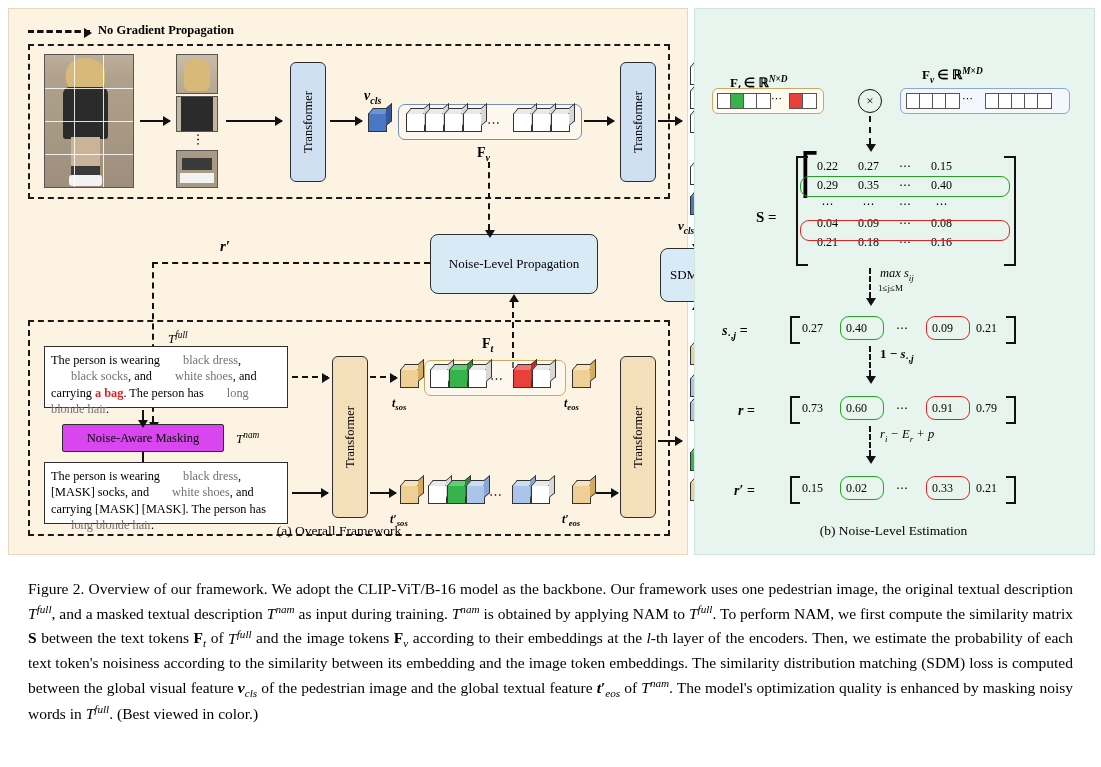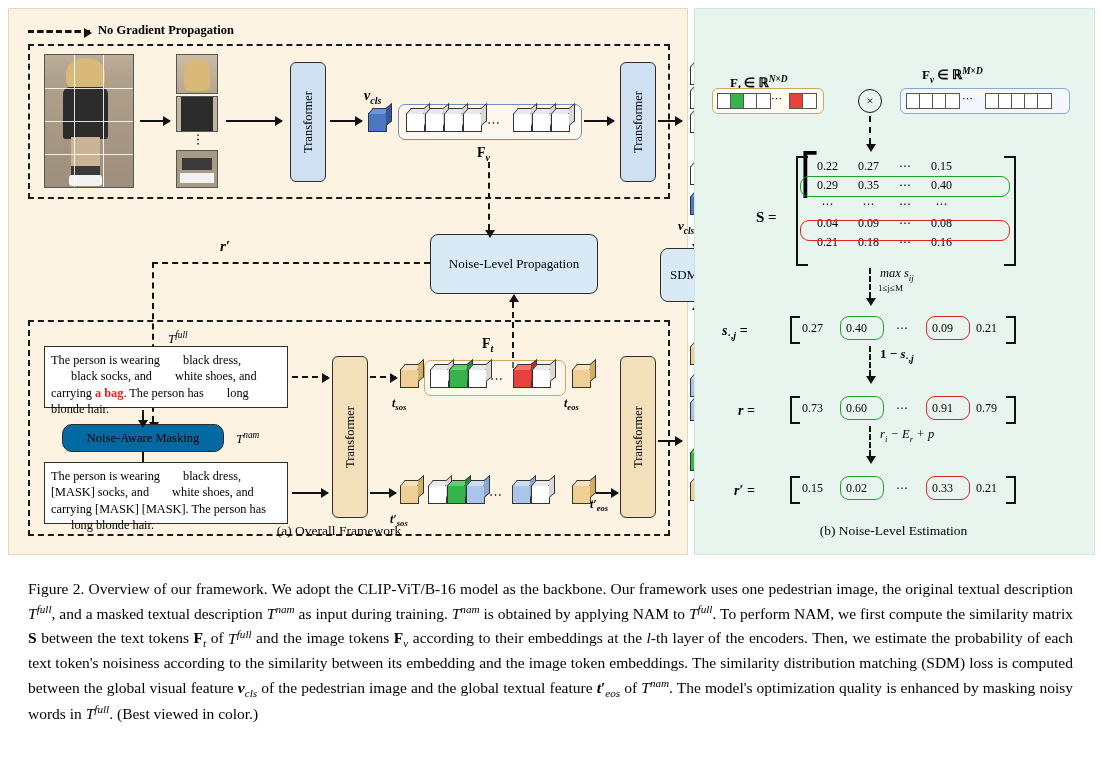--- a/index.html
+++ b/index.html
@@ -21,25 +21,25 @@
   .caption-b{position:absolute;left:694px;top:523px;width:399px;text-align:center;font-size:13.5px;}
   
   .tbox{position:absolute;background:#cfe0f3;border:1.5px solid #2d2d2d;border-radius:6px;
         display:flex;align-items:center;justify-content:center;font-size:12.5px;text-align:center;}
   .tbox.vert{writing-mode:vertical-rl;transform:rotate(180deg);}
   .tbox.tan{background:#f3dfb9;}
   .nbox{position:absolute;background:#d9eaf7;border:1.5px solid #2d2d2d;border-radius:8px;
         display:flex;align-items:center;justify-content:center;font-size:13px;text-align:center;line-height:1.15;}
   .sdm{position:absolute;background:#d9eaf7;border:1.5px solid #2d2d2d;border-radius:8px;
         display:flex;align-items:center;justify-content:center;font-size:13px;text-align:center;line-height:1.15;}
-  .mask-box{position:absolute;background:#0369a1;border:1.5px solid #2d2d2d;border-radius:10px;
+  .mask-box{position:absolute;background:#d946ef;border:1.5px solid #2d2d2d;border-radius:2px;
         display:flex;align-items:center;justify-content:center;font-size:12.5px;}
   .textbox{position:absolute;background:#ffffff;border:1.2px solid #2d2d2d;
         font-size:12.3px;line-height:1.33;padding:5px 6px;box-sizing:border-box;}
-  .g{color:#000000;padding-left:20px;}
+  .g{color:#737373;padding-left:20px;}
   .r{color:#e02020;font-weight:bold;}
   
   .arrow{position:absolute;background:#111;height:2px;}
   .arrow:after{content:"";position:absolute;right:-1px;top:-4px;border-left:8px solid #111;
       border-top:5px solid transparent;border-bottom:5px solid transparent;}
   .varrow{position:absolute;width:2px;background:#111;}
   .varrow:after{content:"";position:absolute;left:-4px;bottom:-8px;border-top:8px solid #111;
       border-left:5px solid transparent;border-right:5px solid transparent;}
   .varrow.up:after{content:"";position:absolute;left:-4px;top:-8px;bottom:auto;border-bottom:8px solid #111;
       border-top:none;border-left:5px solid transparent;border-right:5px solid transparent;}
@@ -245,21 +245,21 @@
   <div class="arrow" style="left:370px;top:492px;width:26px;"></div>
   <div class="cube tan" style="left:400px;top:485px;"></div>
   <span class="lbl bold it" style="left:390px;top:512px;font-size:12px;"><b><i>t</i>′<sub>sos</sub></b></span>
   <div class="cube" style="left:428px;top:485px;"></div>
   <div class="cube green" style="left:447px;top:485px;"></div>
   <div class="cube lblue" style="left:466px;top:485px;"></div>
   <div class="dots" style="left:489px;top:487px;">⋯</div>
   <div class="cube lblue" style="left:512px;top:485px;"></div>
   <div class="cube" style="left:531px;top:485px;"></div>
   <div class="cube tan" style="left:572px;top:485px;"></div>
-  <span class="lbl bold it" style="left:562px;top:497px;font-size:12px;margin-left:28px;"><b><i>t</i>′<sub>eos</sub></b></span>
+  <span class="lbl bold it" style="left:562px;top:512px;font-size:12px;"><b><i>t</i>′<sub>eos</sub></b></span>
 
   <div class="arrow" style="left:596px;top:492px;width:22px;"></div>
   <div class="tbox tan vert" style="left:620px;top:356px;width:34px;height:160px;">Transformer</div>
   <div class="arrow" style="left:658px;top:440px;width:24px;"></div>
 
   <div class="caption-a">(a) Overall Framework</div>
 
   <div class="panel-b"></div>
 
   <span class="lbl bold" style="left:730px;top:66px;font-size:13px;margin-top:8px;"><b>F</b><sub><i>t</i></sub> ∈ ℝ<sup><i>N</i>×<i>D</i></sup></span>

